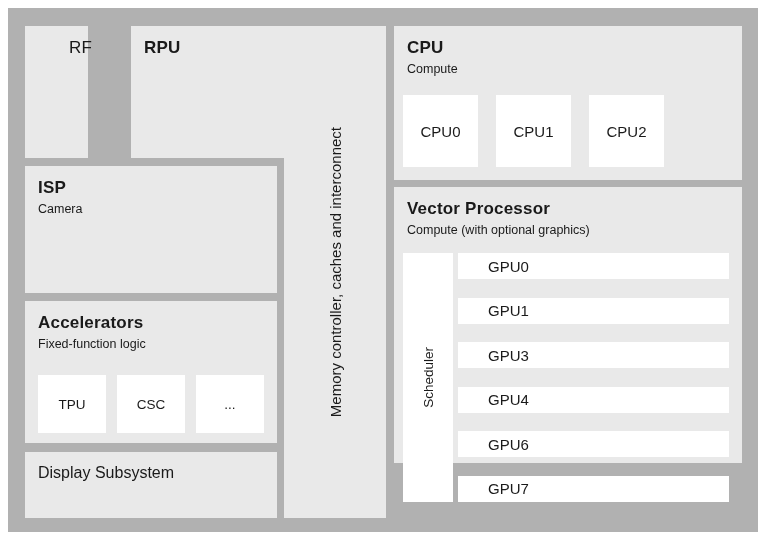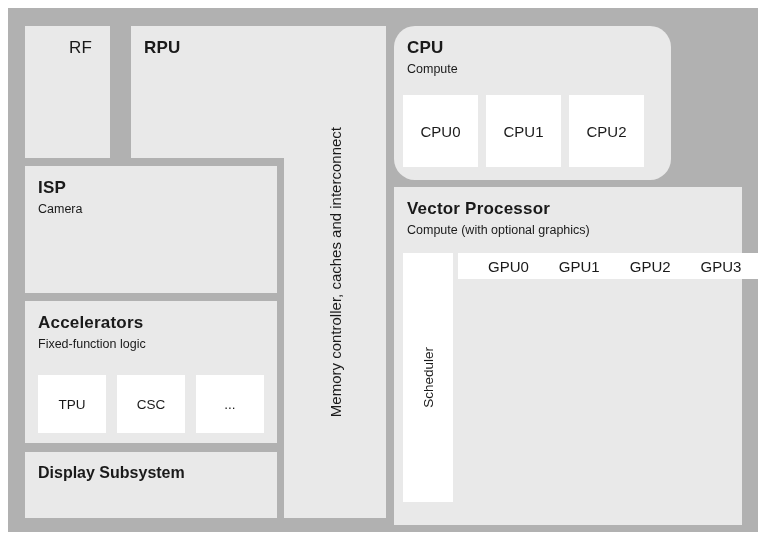--- a/index.html
+++ b/index.html
@@ -32,46 +32,46 @@
     letter-spacing: 0.2px;
     line-height: 1.15;
   }
   .block-title.plain { font-weight: normal; }
   .block-subtitle {
     font-size: 12.5px;
     margin-top: 4px;
     line-height: 1.2;
   }
   
-  .rf      { left: 17px;  top: 18px;  width: 85px;  height: 132px; padding-left: 44px; }
+  .rf      { left: 17px;  top: 18px;  width: 63px;  height: 132px; padding-left: 44px; }
   .rpu     { left: 123px; top: 18px;  width: 160px; height: 132px; }
   .isp     { left: 17px;  top: 158px; width: 252px; height: 127px; }
   .accel   { left: 17px;  top: 293px; width: 252px; height: 142px; }
   .display { left: 17px;  top: 444px; width: 252px; height: 66px;  }
   
   .membar {
     left: 276px; top: 18px; width: 102px; height: 492px;
     display: flex; align-items: center; justify-content: center;
     padding: 0;
   }
   .vtext {
     writing-mode: vertical-rl;
     transform: rotate(180deg);
     font-size: 15px;
     white-space: nowrap;
   }
   
-  .cpu    { left: 386px; top: 18px;  width: 277px; height: 154px; border-radius: 21px; }
-  .vector { left: 386px; top: 179px; width: 348px; height: 338px; }
+  .cpu    { left: 386px; top: 18px;  width: 348px; height: 154px; }
+  .vector { left: 386px; top: 179px; width: 348px; height: 276px; }
 
   .core-row {
     position: absolute;
     left: 9px; top: 69px;
     display: flex;
-    gap: 8px;
+    gap: 18px;
   }
   .core {
     width: 75px; height: 72px;
     background: #ffffff;
     display: flex; align-items: center; justify-content: center;
     font-size: 15px;
   }
   .unit-row {
     position: absolute;
     left: 13px; top: 74px;
@@ -90,30 +90,31 @@
     width: 50px; height: 249px;
     background: #ffffff;
     display: flex; align-items: center; justify-content: center;
   }
   .scheduler .vtext { font-size: 13.5px; }
   .gpu-col {
     position: absolute;
     left: 64px; top: 66px;
     width: 271px; height: 249px;
     display: flex;
+    flex-direction: column;
     justify-content: space-between;
   }
   .gpu-row {
     height: 26px;
     background: #ffffff;
     display: flex; align-items: center;
     padding-left: 30px;
     font-size: 15px;
   }
-  .display .block-title { font-size: 16px; font-weight: bold; letter-spacing: 0; }
+  .display .block-title { font-size: 16px; font-weight: normal; letter-spacing: 0; }
   .rf .block-title { font-size: 17px; }
 </style>
 </head>
 <body>
 
 <div class="page">
   <div class="frame">
 
     <div class="block rf">
       <div class="block-title plain">RF</div>
@@ -158,21 +159,21 @@
 
     <div class="block vector">
       <div class="block-title">Vector Processor</div>
       <div class="block-subtitle">Compute (with optional graphics)</div>
       <div class="scheduler">
         <div class="vtext">Scheduler</div>
       </div>
       <div class="gpu-col">
         <div class="gpu-row">GPU0</div>
         <div class="gpu-row">GPU1</div>
-        <div class="gpu-row">GPU2</div>
         <div class="gpu-row">GPU3</div>
         <div class="gpu-row">GPU4</div>
+        <div class="gpu-row">GPU6</div>
         <div class="gpu-row">GPU7</div>
       </div>
     </div>
 
   </div>
 </div>
 
 </body></html>

